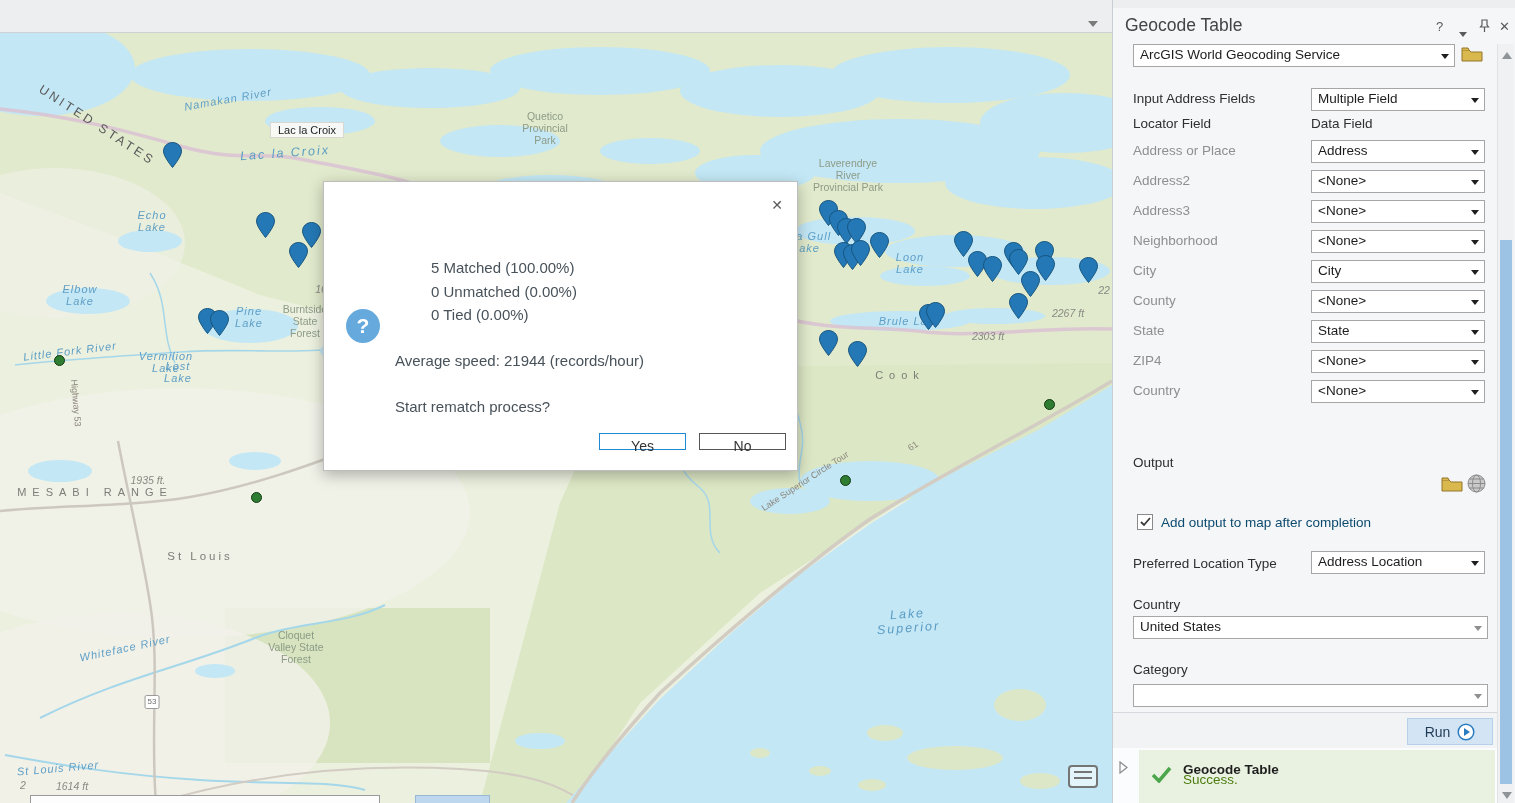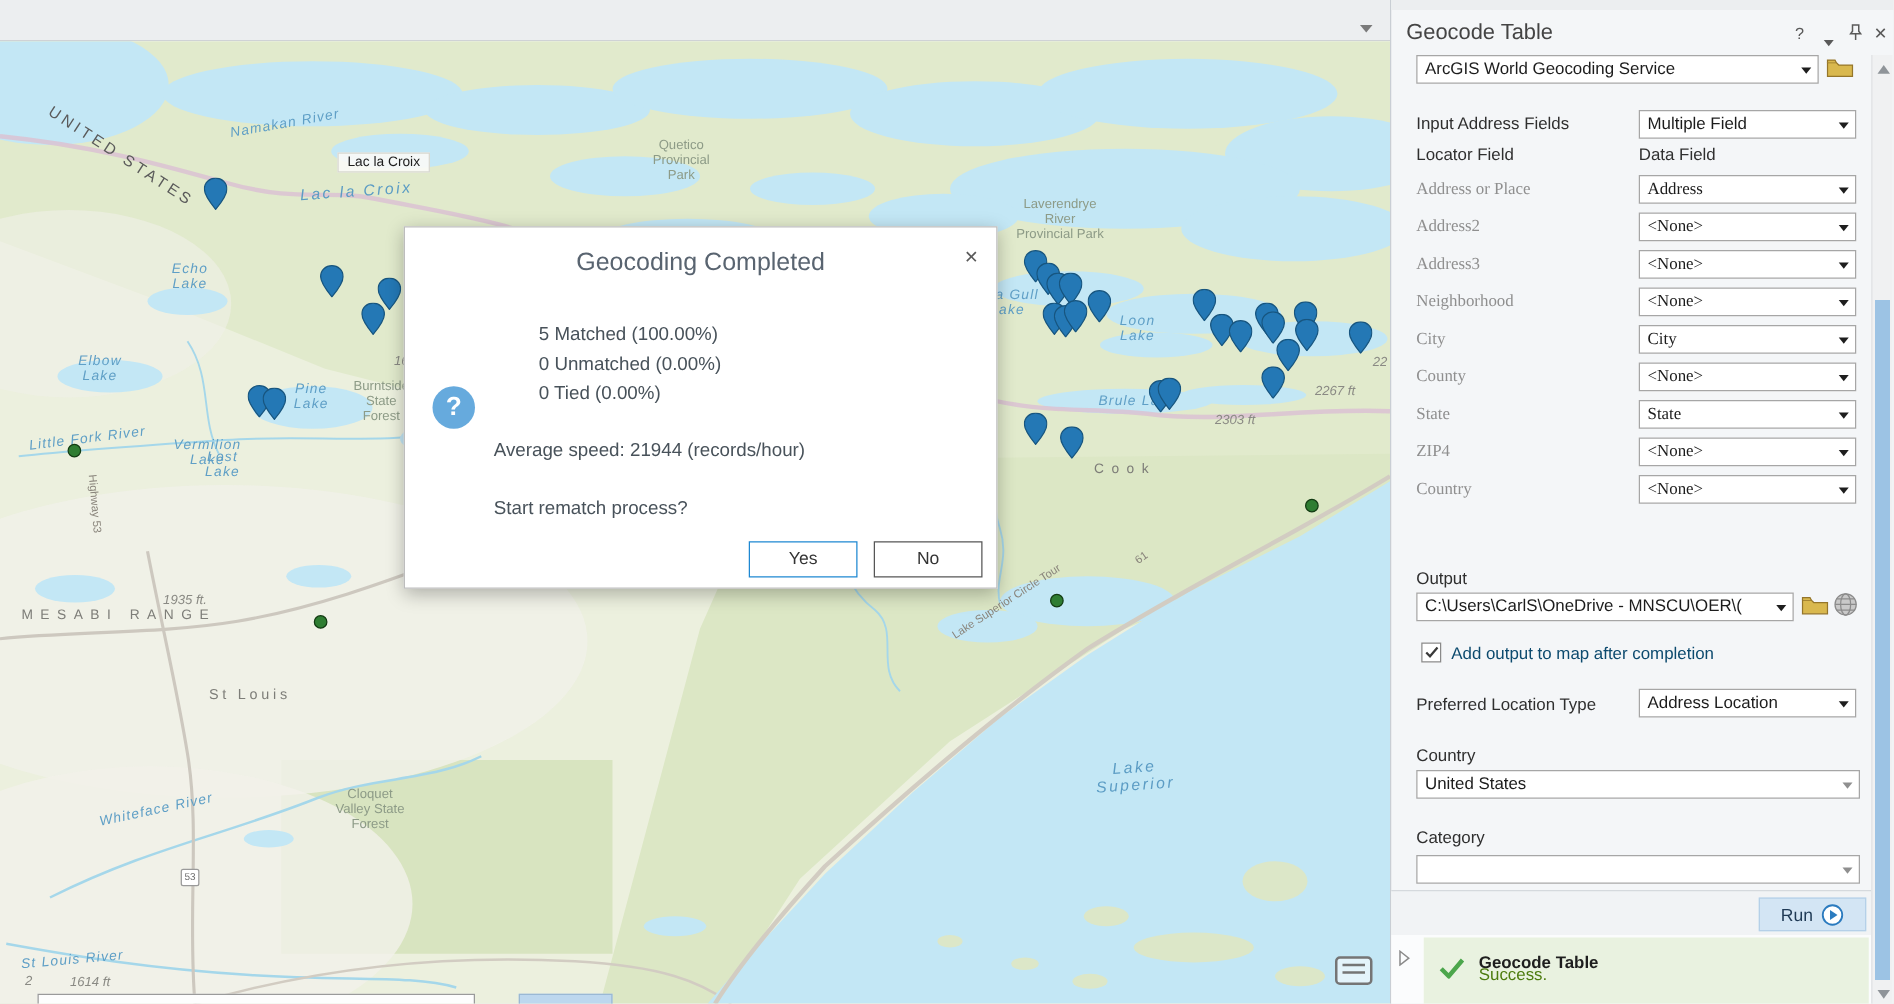--- a/index.html
+++ b/index.html
@@ -55,21 +55,21 @@
   .dialog { position:absolute; left:323px; top:181px; width:475px; height:290px;
     background:#fff; border:1px solid #bdbdbd; box-shadow:0 4px 14px rgba(0,0,0,.28); z-index:30; }
   .dlg-title { position:absolute; left:0; right:0; top:17px; text-align:center;
     font-size:20px; color:#596470; }
   .dlg-close { position:absolute; right:14px; top:15px; font-size:14px; color:#5a5a5a; cursor:pointer; }
   .dlg-lines { position:absolute; left:107px; top:74px; font-size:15px; color:#48525a; line-height:23.5px; }
   .dlg-qicon { position:absolute; left:22px; top:127px; width:34px; height:34px; border-radius:50%;
     background:#66aadd; color:#fff; font-size:21px; font-weight:bold; text-align:center; line-height:33px; }
   .dlg-speed { position:absolute; left:71px; top:170px; font-size:15px; color:#48525a; }
   .dlg-question { position:absolute; left:71px; top:216px; font-size:15px; color:#48525a; }
-  .dlg-btn { position:absolute; top:251px; width:87px; height:29px; background:#fff;
+  .dlg-btn { position:absolute; top:251px; width:87px; height:17px; background:#fff;
     font-size:14px; color:#333; text-align:center; line-height:25px; cursor:pointer; }
   .dlg-yes { left:275px; border:1px solid #1e88d2; }
   .dlg-no  { left:375px; border:1px solid #565656; }
 
   
   .panel { position:absolute; left:1112px; top:0; width:403px; height:803px;
     background:#f4f6f8; border-left:1px solid #c9ced4; }
   .panel-strip { position:absolute; left:0; top:0; width:100%; height:8px; background:#eceef0; }
   .panel-header { position:absolute; left:0; top:8px; width:100%; height:36px; }
   .panel-title { position:absolute; left:12px; top:7px; font-size:17.5px; color:#444; }
@@ -83,21 +83,21 @@
     font-size:13.5px; color:#1c1c1c; padding:2px 18px 2px 6px; white-space:nowrap;
     overflow:hidden; cursor:pointer; }
   .combo .arr { position:absolute; right:5px; top:9px; width:0; height:0;
     border-left:4px solid transparent; border-right:4px solid transparent;
     border-top:5px solid #1e1e1e; }
   .combo .arr.lt { border-top-color:#8f8f8f; }
   .plabel { position:absolute; font-size:13.5px; color:#2f2f2f; white-space:nowrap; }
   .icon-btn { position:absolute; cursor:pointer; }
 
   #field-rows { position:absolute; left:0; top:140px; width:100%; }
-  .frow { position:relative; height:30px;font-family:Liberation Serif, serif; }
+  .frow { position:relative; height:30px; }
   .frow .flabel { position:absolute; left:20px; top:3px; font-size:13.5px; color:#8f8f8f; }
   .frow .combo { left:198px; top:0; width:174px; }
 
   .chkrow { position:absolute; left:24px; top:514px; display:flex; align-items:center; }
   .chk { width:16px; height:16px; background:#fff; border:1px solid #8a8a8a;
     display:flex; align-items:center; justify-content:center; cursor:pointer; }
   .chklabel { margin-left:8px; font-size:13.5px; color:#0c4a6e; }
 
   .runrow { position:absolute; left:0; top:712px; width:384px; height:36px;
     background:#f1f3f5; border-top:1px solid #d5d9dd; }
@@ -347,21 +347,20 @@
       </div>
     <div class="scalebar-partial"></div>
     <div class="scalebar-blue"></div>
     <div class="attribution">
         <i></i>
         <i></i>
       </div>
   </div>
 
   <div class="dialog">
-    <div class="dlg-title">Geocoding Completed</div>
     <span class="dlg-close">✕</span>
     <div class="dlg-lines">
       <div>5 Matched (100.00%)</div>
       <div>0 Unmatched (0.00%)</div>
       <div>0 Tied (0.00%)</div>
     </div>
     <div class="dlg-qicon">?</div>
     <div class="dlg-speed">Average speed: 21944 (records/hour)</div>
     <div class="dlg-question">Start rematch process?</div>
     <div class="dlg-btn dlg-yes">Yes</div>
@@ -433,23 +432,20 @@
           <span class="flabel">ZIP4</span>
           <div class="combo"><span>&lt;None&gt;</span><span class="arr"></span></div>
         </div>
         <div class="frow">
           <span class="flabel">Country</span>
           <div class="combo"><span>&lt;None&gt;</span><span class="arr"></span></div>
         </div>
       </div>
 
     <span class="plabel" style="left:20px; top:455px;">Output</span>
-    <div class="combo" style="left:20px; top:474px; width:302px;">
-      <span>C:\Users\CarlS\OneDrive - MNSCU\OER\(</span><span class="arr"></span>
-    </div>
     <span class="icon-btn" style="left:328px; top:476px;">
       <svg width="22" height="16" viewBox="0 0 22 16">
           <path d="M1,4 L8,4 L10,6 L21,6 L21,15 L1,15 Z" fill="#d9b84e" stroke="#95762a"></path>
           <path d="M1,4 L1,2 L7,2 L8,4" fill="#d9b84e" stroke="#95762a"></path>
         </svg>
     </span>
     <span class="icon-btn" style="left:354px; top:474px;">
       <svg width="19" height="19" viewBox="0 0 19 19">
         <circle cx="9.5" cy="9.5" r="8.5" fill="#c9c9c9" stroke="#8c8c8c"></circle>
         <ellipse cx="9.5" cy="9.5" rx="4" ry="8.5" fill="none" stroke="#8c8c8c"></ellipse>

